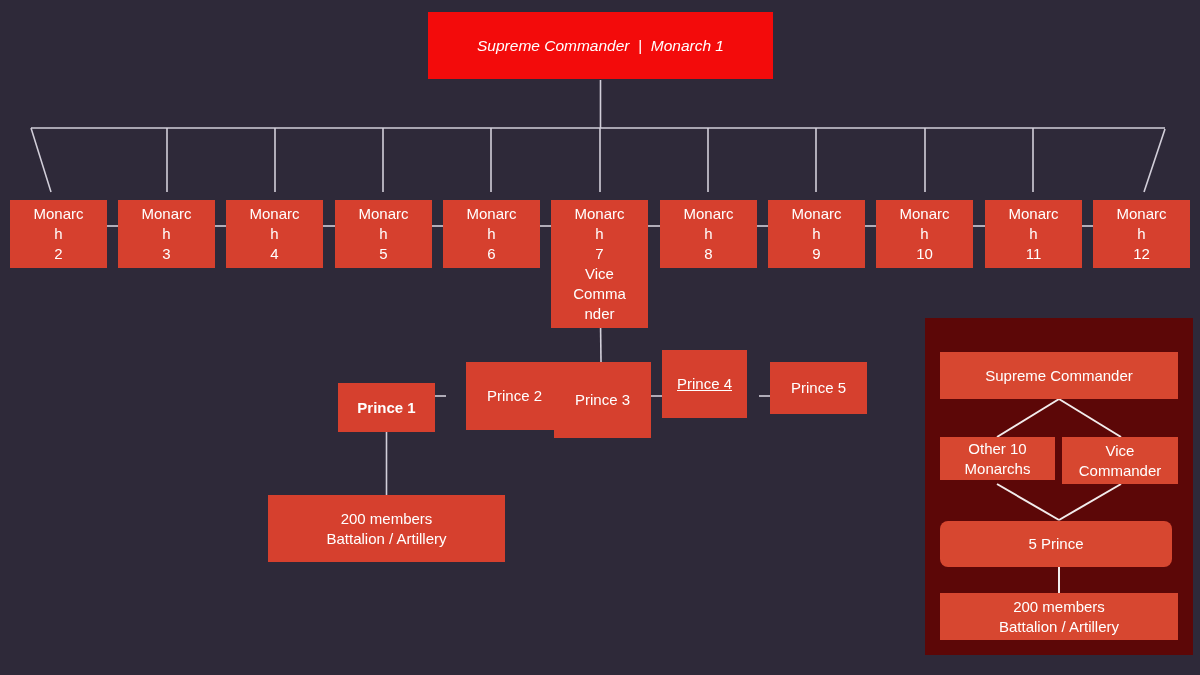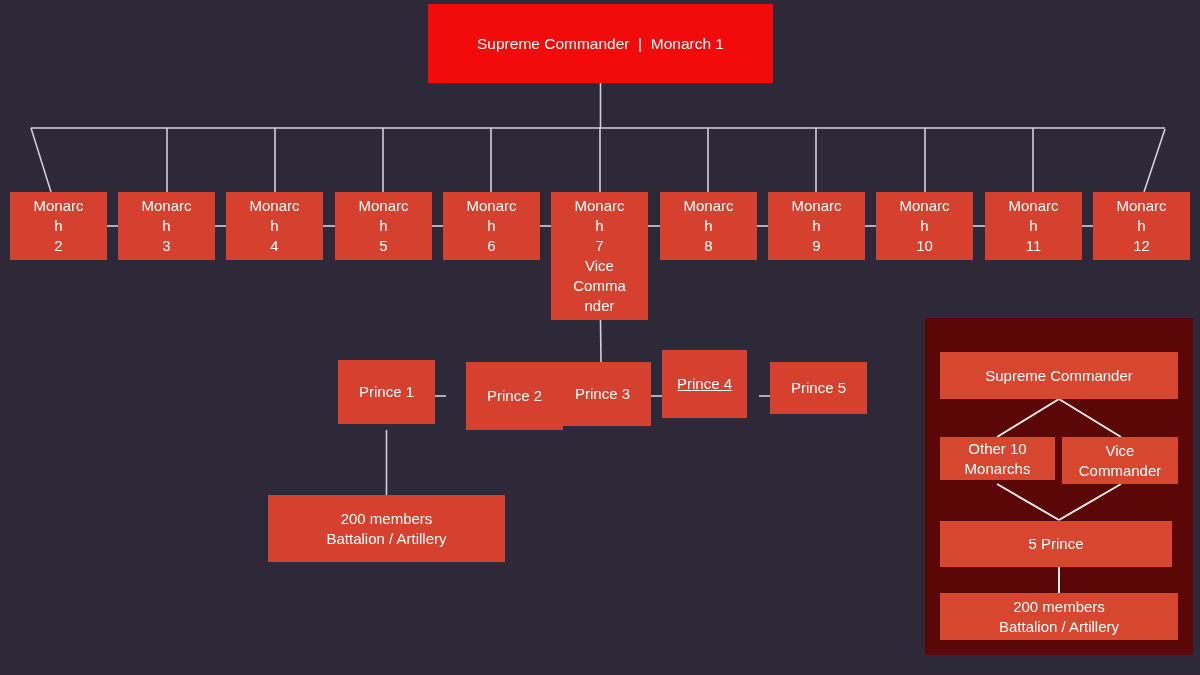--- a/index.html
+++ b/index.html
@@ -14,21 +14,21 @@
   .lines{position:absolute;left:0;top:0;width:1200px;height:675px;z-index:1;pointer-events:none;}
   .main-line{stroke:var(--line-main);stroke-width:1.6;fill:none;}
   .panel-line{stroke:var(--line-panel);stroke-width:2;fill:none;}
   .node{
     position:absolute;z-index:2;background:var(--node-red);color:var(--text);
     display:flex;align-items:center;justify-content:center;text-align:center;
     white-space:pre-line;overflow-wrap:break-word;word-break:break-word;
     font-size:15px;line-height:20px;
   }
   .node.root{background:var(--root-red);white-space:pre;font-size:15.5px;}
-  .node.monarch{padding:0 20px;}
+  .node.monarch{padding:0 20px;margin-top:8px;}
   .panel{position:absolute;z-index:1;left:925px;top:318px;width:268px;height:337px;background:var(--panel-bg);}
   .panel .lines{width:268px;height:337px;}
   .panel .node{background:var(--panel-node-red);padding:0 4px;}
 </style>
 </head>
 <body>
 
 <div class="canvas">
 
   <svg class="lines" viewBox="0 0 1200 675">
@@ -66,21 +66,21 @@
 
       <line x1="435" y1="396" x2="446" y2="396"></line>
       <line x1="543" y1="396" x2="554" y2="396"></line>
       <line x1="651" y1="396" x2="662" y2="396"></line>
       <line x1="759" y1="396" x2="770" y2="396"></line>
 
       <line x1="386.5" y1="430" x2="386.5" y2="495"></line>
     </g>
   </svg>
 
-  <div class="node root" style="left:428px;top:4px;width:345px;height:79px;">Supreme Commander  |  Monarch 1</div>
+  <div class="node root" style="left:428px;top:12px;width:345px;height:67px;font-style:italic;">Supreme Commander  |  Monarch 1</div>
 
   <div class="node monarch" style="left:10px;top:192px;width:97px;height:68px;">Monarch
 2</div>
   <div class="node monarch" style="left:118px;top:192px;width:97px;height:68px;">Monarch
 3</div>
   <div class="node monarch" style="left:226px;top:192px;width:97px;height:68px;">Monarch
 4</div>
   <div class="node monarch" style="left:335px;top:192px;width:97px;height:68px;">Monarch
 5</div>
   <div class="node monarch" style="left:443px;top:192px;width:97px;height:68px;">Monarch
@@ -92,40 +92,40 @@
 8</div>
   <div class="node monarch" style="left:768px;top:192px;width:97px;height:68px;">Monarch
 9</div>
   <div class="node monarch" style="left:876px;top:192px;width:97px;height:68px;">Monarch
 10</div>
   <div class="node monarch" style="left:985px;top:192px;width:97px;height:68px;">Monarch
 11</div>
   <div class="node monarch" style="left:1093px;top:192px;width:97px;height:68px;">Monarch
 12</div>
 
-  <div class="node" style="left:338px;top:360px;width:97px;height:64px;">Prince 1</div>
+  <div class="node" style="left:338px;top:383px;width:97px;height:49px;font-weight:bold;">Prince 1</div>
   <div class="node" style="left:466px;top:362px;width:97px;height:68px;">Prince 2</div>
-  <div class="node" style="left:554px;top:362px;width:97px;height:64px;">Prince 3</div>
+  <div class="node" style="left:554px;top:362px;width:97px;height:76px;">Prince 3</div>
   <div class="node" style="left:662px;top:350px;width:85px;height:68px;text-decoration:underline;">Prince 4</div>
   <div class="node" style="left:770px;top:362px;width:97px;height:52px;">Prince 5</div>
 
   <div class="node" style="left:268px;top:495px;width:237px;height:67px;">200 members
 Battalion / Artillery</div>
 
   <div class="panel">
     <svg class="lines" viewBox="0 0 268 337">
       <g class="panel-line">
         <line x1="134" y1="81" x2="72" y2="119"></line>
         <line x1="134" y1="81" x2="196" y2="119"></line>
         <line x1="72" y1="166" x2="134" y2="202"></line>
         <line x1="196" y1="166" x2="134" y2="202"></line>
         <line x1="134" y1="249" x2="134" y2="275"></line>
       </g>
     </svg>
     <div class="node" style="left:15px;top:34px;width:238px;height:47px;">Supreme Commander</div>
     <div class="node" style="left:15px;top:119px;width:115px;height:43px;">Other 10 Monarchs</div>
     <div class="node" style="left:137px;top:119px;width:116px;height:47px;">Vice Commander</div>
-    <div class="node" style="left:15px;top:203px;width:232px;height:46px;">5 Prince</div>
+    <div class="node" style="left:15px;top:203px;width:232px;height:46px;border-radius:8px;">5 Prince</div>
     <div class="node" style="left:15px;top:275px;width:238px;height:47px;">200 members
 Battalion / Artillery</div>
   </div>
 
 </div>
 
 </body></html>

